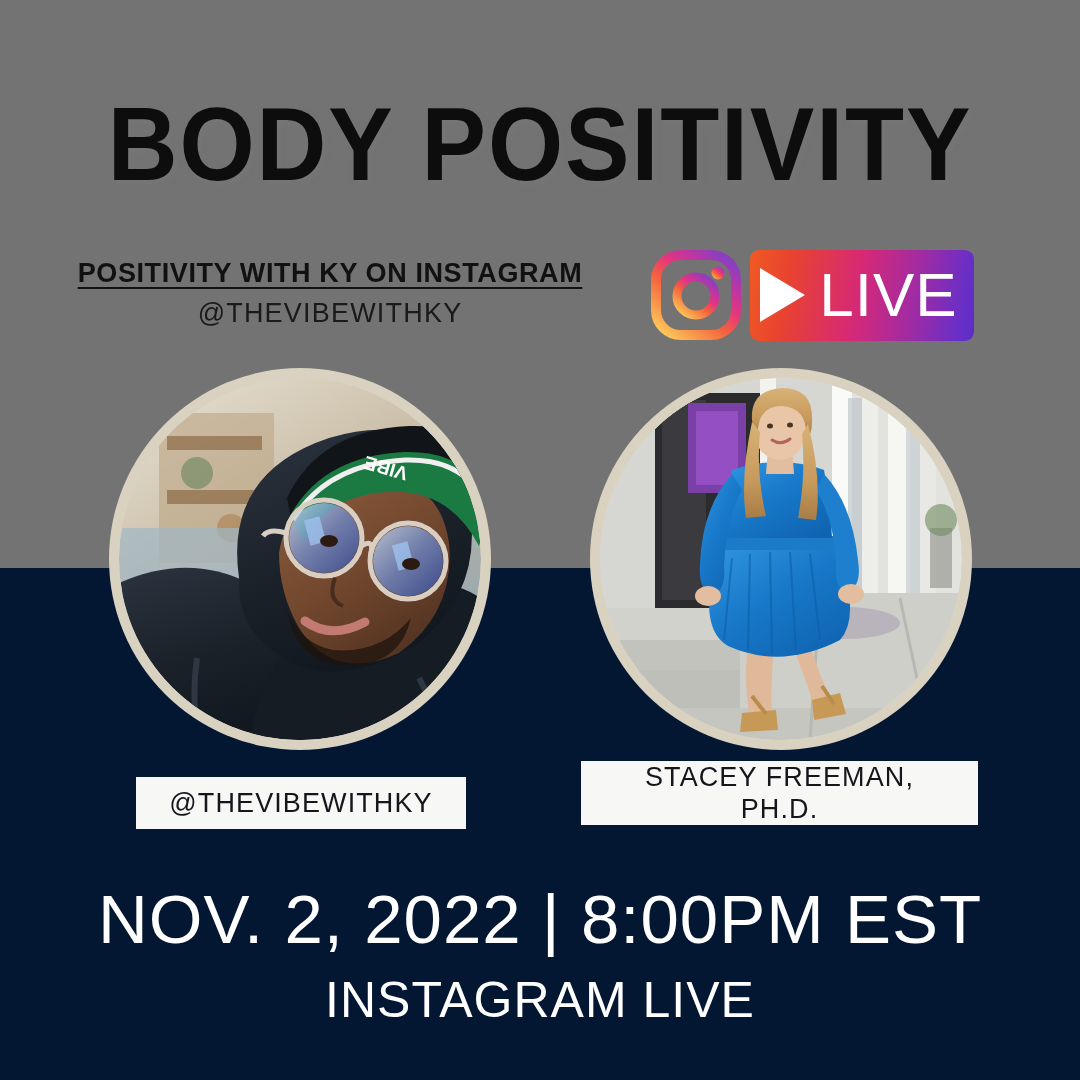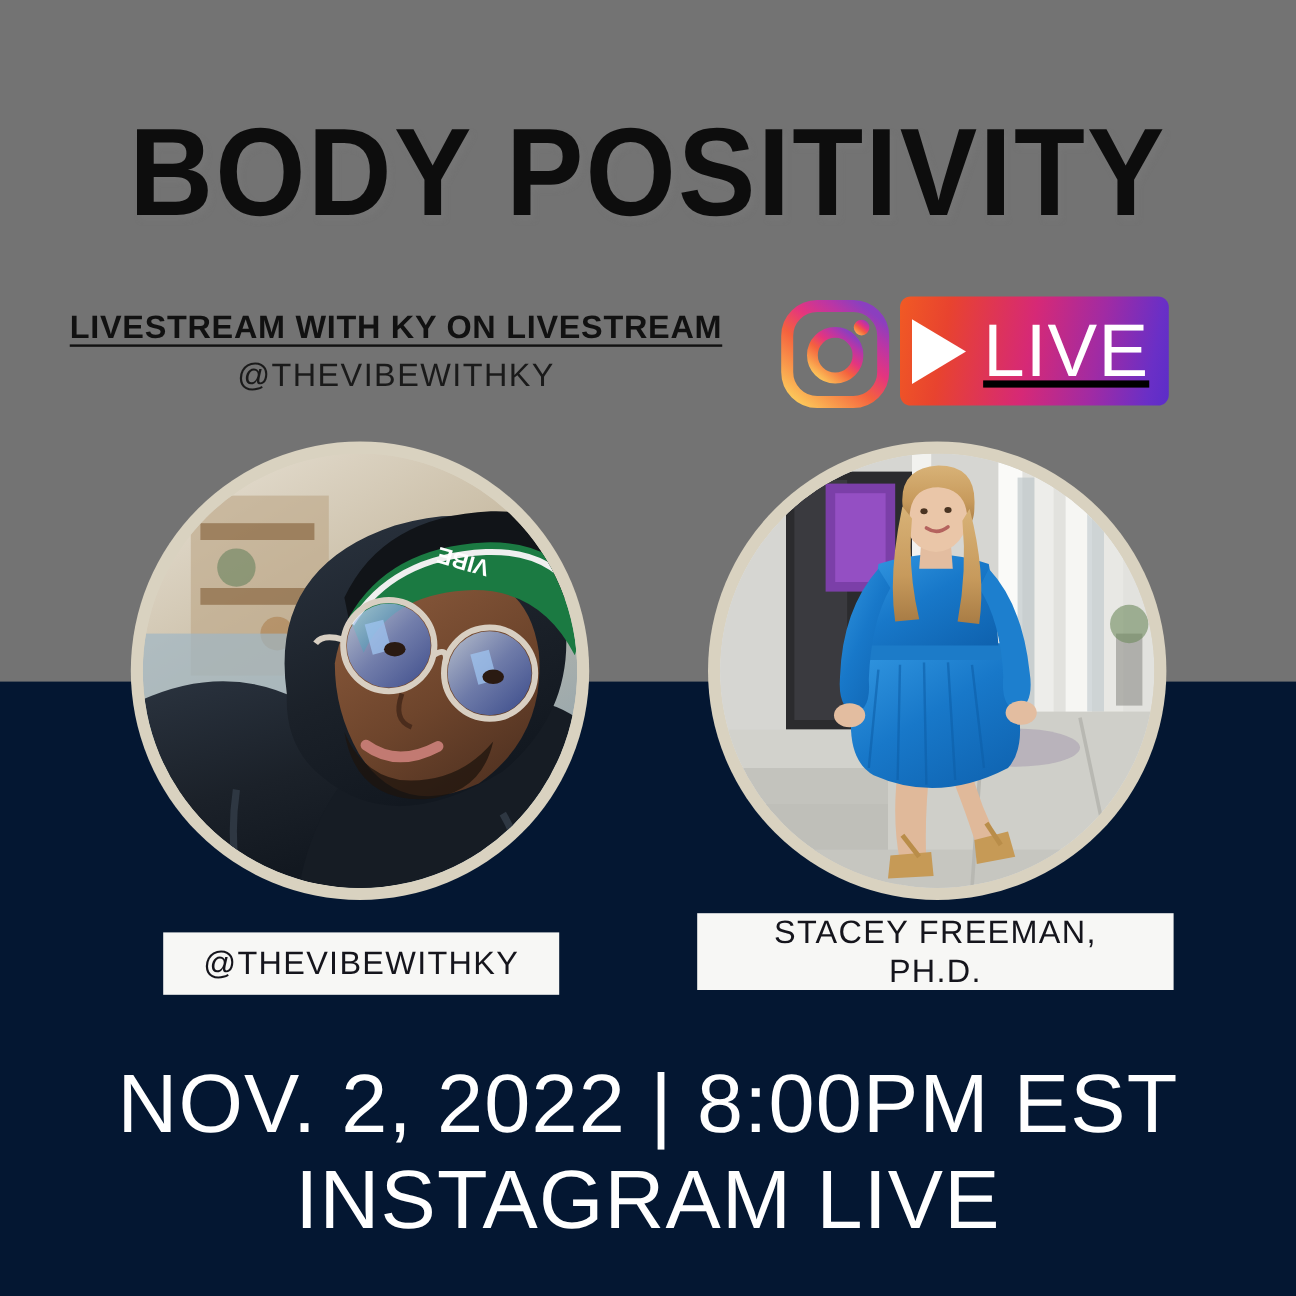--- a/index.html
+++ b/index.html
@@ -81,21 +81,21 @@
   }
 
   
   .ig-badge {
     position: absolute;
     left: 648px;
     top: 247px;
     width: 326px;
     height: 96px;
     display: flex;
-    text-decoration: underline;
+    align-items: center;
   }
   .ig-glyph {
     width: 96px;
     height: 96px;
     flex: 0 0 96px;
     position: relative;
   }
   .ig-glyph svg {
     display: block;
     width: 96px;
@@ -204,37 +204,37 @@
   .footer-date {
     font-family: "Liberation Sans Narrow", "Liberation Sans", sans-serif;
     font-size: 69px;
     line-height: 72px;
     letter-spacing: 1px;
     white-space: nowrap;
   }
   .footer-platform {
     margin-top: 8px;
     font-family: "Liberation Sans Narrow", "Liberation Sans", sans-serif;
-    font-size: 69px;
+    font-size: 50px;
     line-height: 72px;
     letter-spacing: 1px;
     white-space: nowrap;
   }
 </style>
 </head>
 <body>
 
 <div id="poster">
 
   <div class="navy-band"></div>
 
   <div class="title">BODY POSITIVITY</div>
 
   <div class="subtitle-block">
-    <div class="subtitle-line1">LIVESTREAM WITH KY ON LIVESTREAM</div>
+    <div class="subtitle-line1">POSITIVITY WITH KY ON INSTAGRAM</div>
     <div class="subtitle-line2">@THEVIBEWITHKY</div>
   </div>
 
   <div class="ig-badge">
     <div class="ig-glyph">
       <svg viewBox="0 0 96 96" xmlns="http://www.w3.org/2000/svg">
         <defs>
           <linearGradient id="igGrad" x1="0%" y1="100%" x2="80%" y2="0%">
             <stop offset="0%" stop-color="#FDD55F"></stop>
             <stop offset="22%" stop-color="#F99B4C"></stop>

